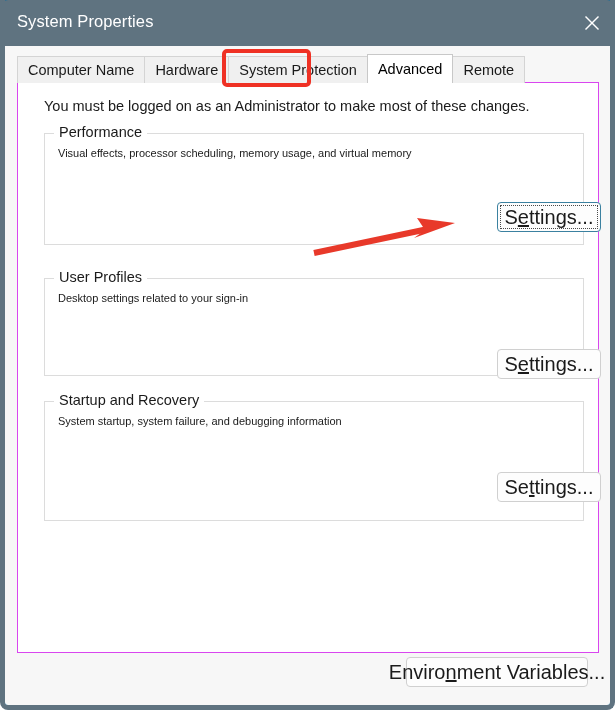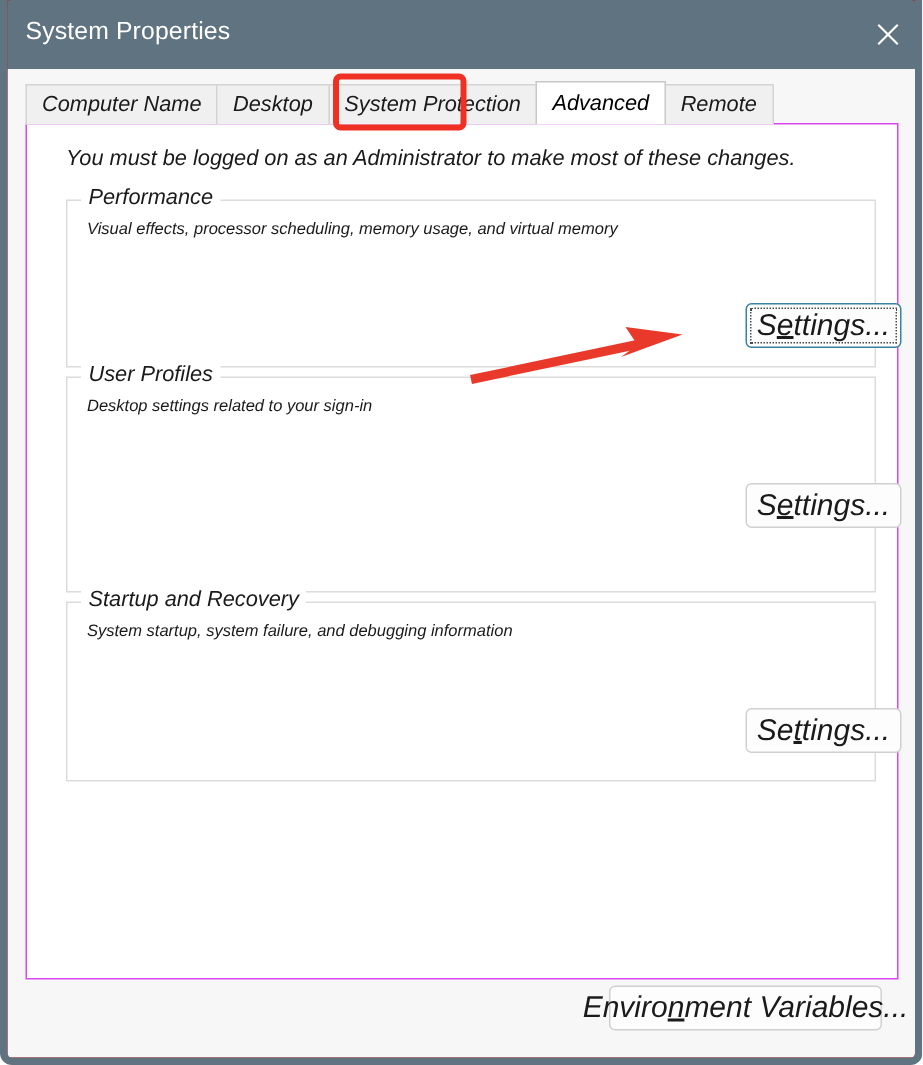--- a/index.html
+++ b/index.html
@@ -13,21 +13,21 @@
     font-family: "Liberation Sans", sans-serif;
     overflow: hidden;
   }
 
   
   .window {
     position: relative;
     width: 615px;
     height: 710px;
     box-sizing: border-box;
-    background: #b91c1c;
+    background: #0369a1;
     border-left: 5px solid #5f7380;
     border-right: 5px solid #5f7380;
     border-bottom: 5px solid #5f7380;
     border-radius: 0 0 8px 8px;
     overflow: hidden;
   }
 
   
   .titlebar {
     position: absolute;
@@ -61,21 +61,20 @@
   .close-btn svg { display: block; }
 
   
   .client {
     position: absolute;
     left: 0;
     top: 46px;
     width: 605px;
     height: 659px;
     background: #f7f7f7;
-    font-style: italic;
   }
 
   
   .tabstrip {
     position: absolute;
     left: 12px;
     top: 9px;
     height: 28px;
     display: flex;
     align-items: flex-end;
@@ -160,21 +159,21 @@
   .groupbox .desc {
     position: absolute;
     left: 13px;
     top: 13px;
     font-size: 11px;
     color: #1a1a1a;
     white-space: nowrap;
   }
 
   #gb-performance { left: 26px; top: 50px; width: 540px; height: 112px; }
-  #gb-userprofiles { left: 26px; top: 168px; width: 540px; height: 144px; }
+  #gb-userprofiles { left: 26px; top: 195px; width: 540px; height: 98px; }
   #gb-startup { left: 26px; top: 318px; width: 540px; height: 120px; }
 
   
   .btn {
     position: absolute;
     box-sizing: border-box;
     background: #fdfdfd;
     border: 1px solid #d0d0d0;
     border-radius: 4px;
     font-family: "Liberation Sans", sans-serif;
@@ -256,21 +255,21 @@
     </div>
   </div>
 
   <div class="client">
 
     <div class="tabstrip">
       <div class="tab">
         <span>Computer Name</span>
       </div>
       <div class="tab">
-        <span>Desktop</span>
+        <span>Hardware</span>
       </div>
       <div class="tab">
         <span>System Protection</span>
       </div>
       <div class="tab selected">
         <span>Advanced</span>
       </div>
       <div class="tab">
         <span>Remote</span>
       </div>

